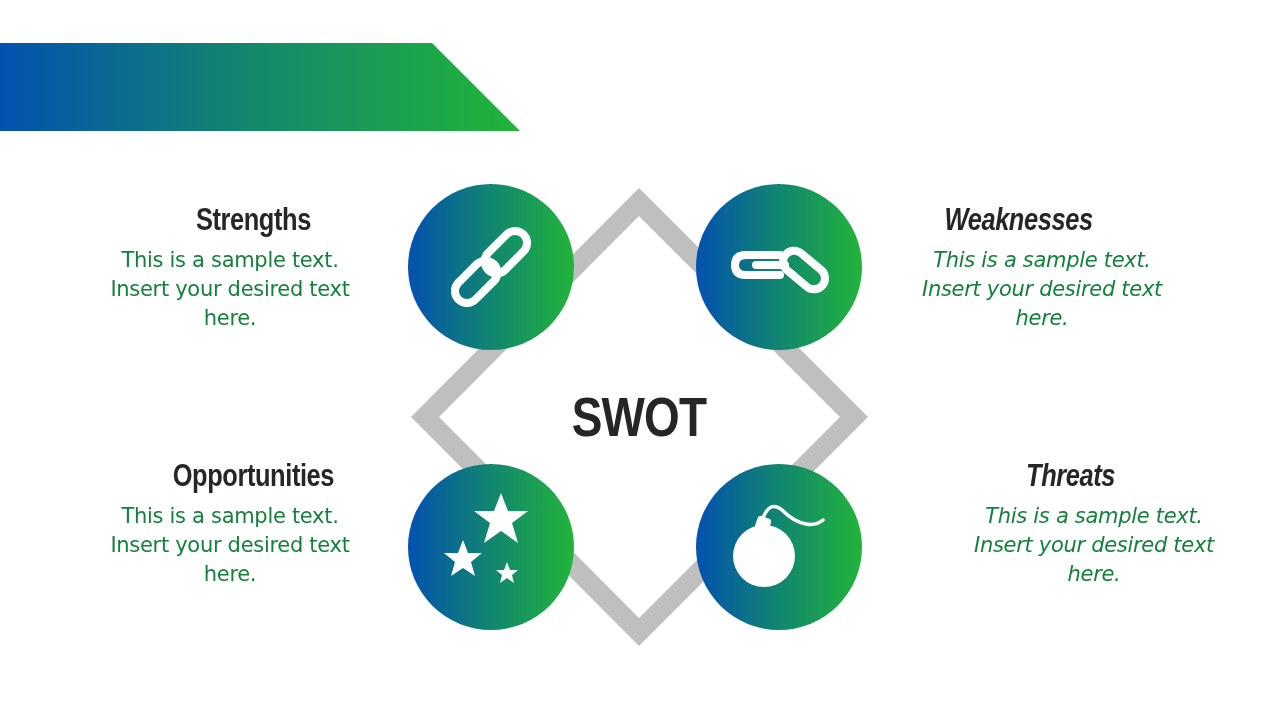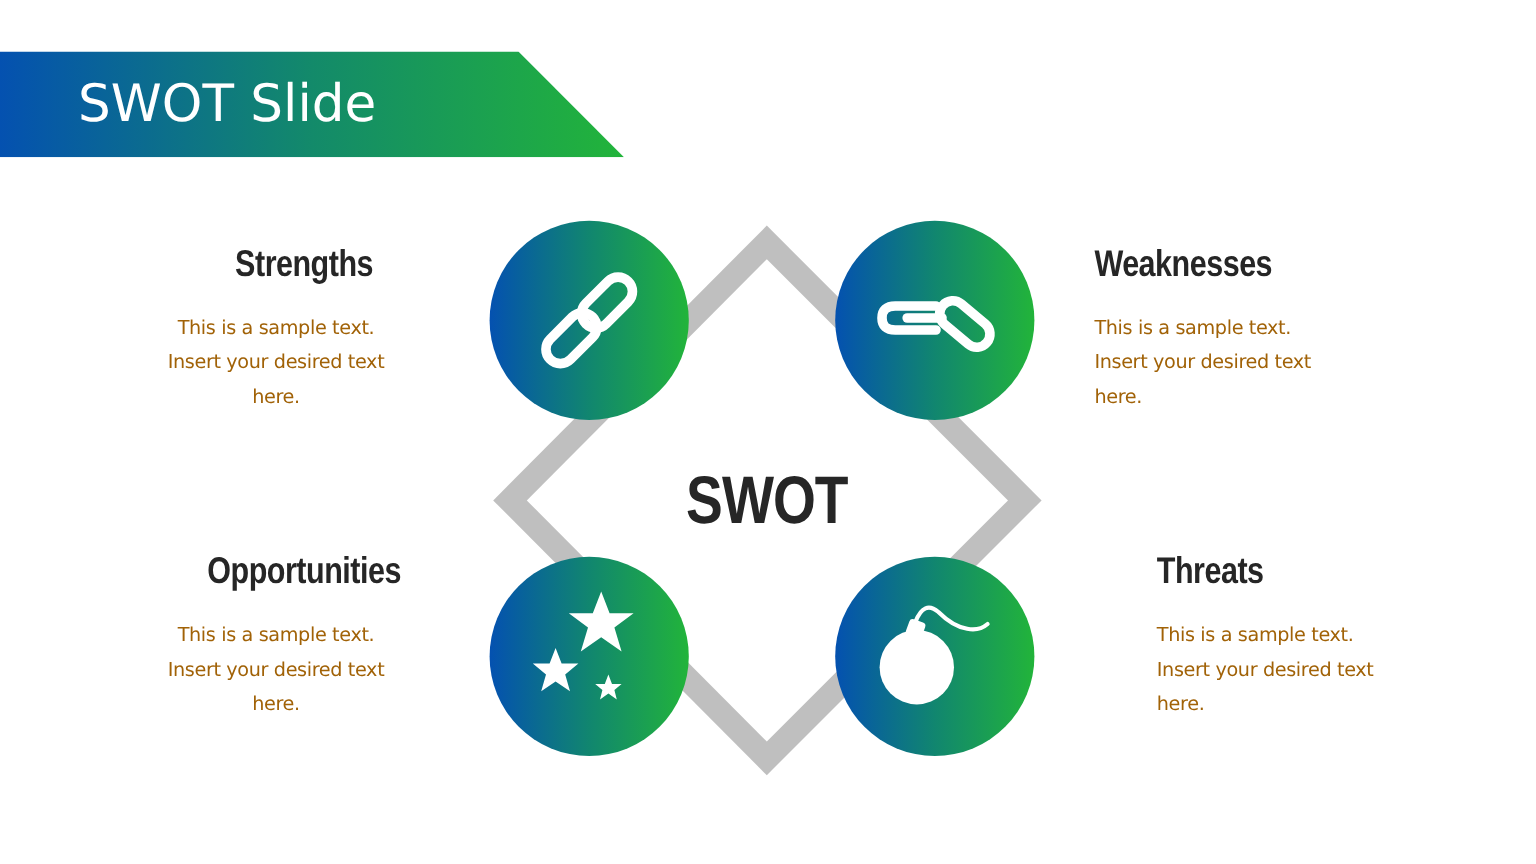--- a/index.html
+++ b/index.html
@@ -19,49 +19,48 @@
     }
     .diagram { position: absolute; left: 0; top: 0; width: 1280px; height: 720px; }
     .center-label {
       position: absolute; left: 539px; top: 384px; width: 200px; text-align: center;
       font-family: "Liberation Sans", sans-serif; font-weight: bold;
       font-size: 56px; line-height: 66px; color: #262626;
       transform: scaleX(0.82); letter-spacing: -1px;
     }
     .block { position: absolute; width: 260px; color: #262626; }
     .block.left { text-align: center; }
-    .block.right { text-align: left; }
+    .block.right { text-align: center; font-style: italic; }
     .block h2 {
       margin: 0; font-family: "Liberation Sans", sans-serif; font-weight: bold;
       font-size: 31px; line-height: 40px; color: #262626; letter-spacing: -0.5px;
     }
     .block.left h2 { transform-origin: right center; transform: scaleX(0.82); }
     .block.right h2 { transform-origin: left center; transform: scaleX(0.82); }
     .block p {
-      margin: 18px 0 0 0; font-family: "DejaVu Sans", sans-serif;
-      font-size: 16px; line-height: 29px; color: #a16207;
+      margin: 6px 0 0 0; font-family: "DejaVu Sans", sans-serif;
+      font-size: 21px; line-height: 29px; color: #15803d;
     }
     .block.left p { letter-spacing: -0.3px; }
     .block.right p { letter-spacing: -0.3px; }
   </style>
 </head>
 <body>
 
 <div class="banner">
   <svg width="520" height="88" viewBox="0 0 520 88">
     <defs>
       <linearGradient id="bannerGrad" x1="0" y1="0" x2="1" y2="0">
         <stop offset="0" stop-color="#0451B0"></stop>
         <stop offset="0.5" stop-color="#138a6a"></stop>
         <stop offset="1" stop-color="#22B43A"></stop>
       </linearGradient>
     </defs>
     <polygon points="0,0 432,0 520,88 0,88" fill="url(#bannerGrad)"></polygon>
   </svg>
-  <div class="banner-title">SWOT Slide</div>
 </div>
 
 <svg class="diagram" width="1280" height="720" viewBox="0 0 1280 720">
   <defs>
     <linearGradient id="circGrad" x1="0" y1="0" x2="1" y2="0">
       <stop offset="0" stop-color="#0451B0"></stop>
       <stop offset="0.5" stop-color="#11866f"></stop>
       <stop offset="1" stop-color="#22B43A"></stop>
     </linearGradient>
   </defs>

